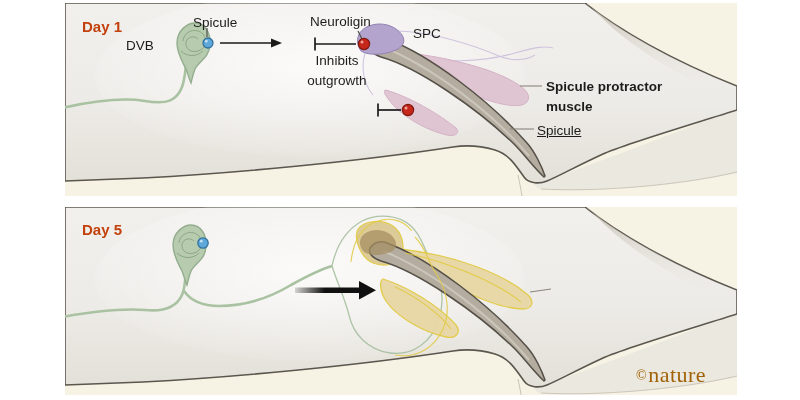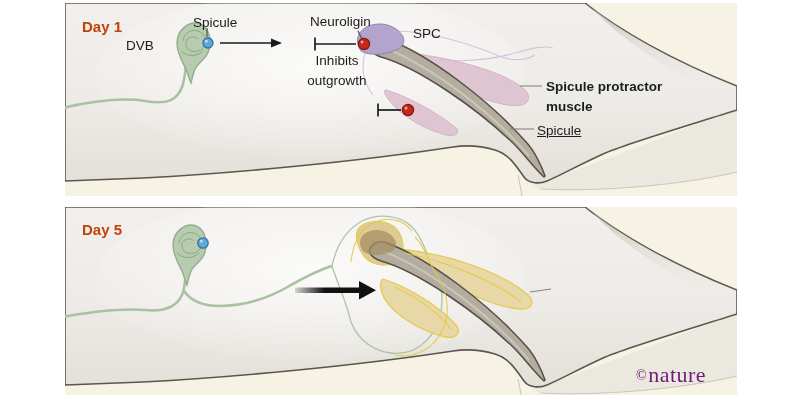--- a/index.html
+++ b/index.html
@@ -4,21 +4,21 @@
 <style>
   html,body{margin:0;padding:0;background:#ffffff;}
   .page{position:relative;width:800px;height:400px;background:#ffffff;overflow:hidden;
         font-family:"Liberation Sans",sans-serif;}
   .panel{position:absolute;left:65px;width:672px;overflow:hidden;}
   .panel svg{position:absolute;left:0;top:0;display:block;}
   .lbl{position:absolute;font-size:13.5px;line-height:1.45;color:#1c1c1a;white-space:nowrap;}
   .wrap{white-space:normal;}
   .t-day{font-weight:bold;font-size:15px;color:#c2410c;}
   .center{text-align:center;}
-  .watermark{position:absolute;color:#701a75;font-family:"Liberation Serif",serif;
+  .watermark{position:absolute;color:#a16207;font-family:"Liberation Serif",serif;
              font-size:22px;letter-spacing:.5px;}
   .watermark .sym{font-size:14px;position:relative;top:-2px;margin-right:1px;}
 </style>
 </head>
 <body>
 
 <svg width="0" height="0" style="position:absolute" aria-hidden="true">
   <defs>
     <linearGradient id="bodyGrad" x1="0" y1="0" x2="0" y2="1">
       <stop offset="0" stop-color="#f2f0ed"></stop>

